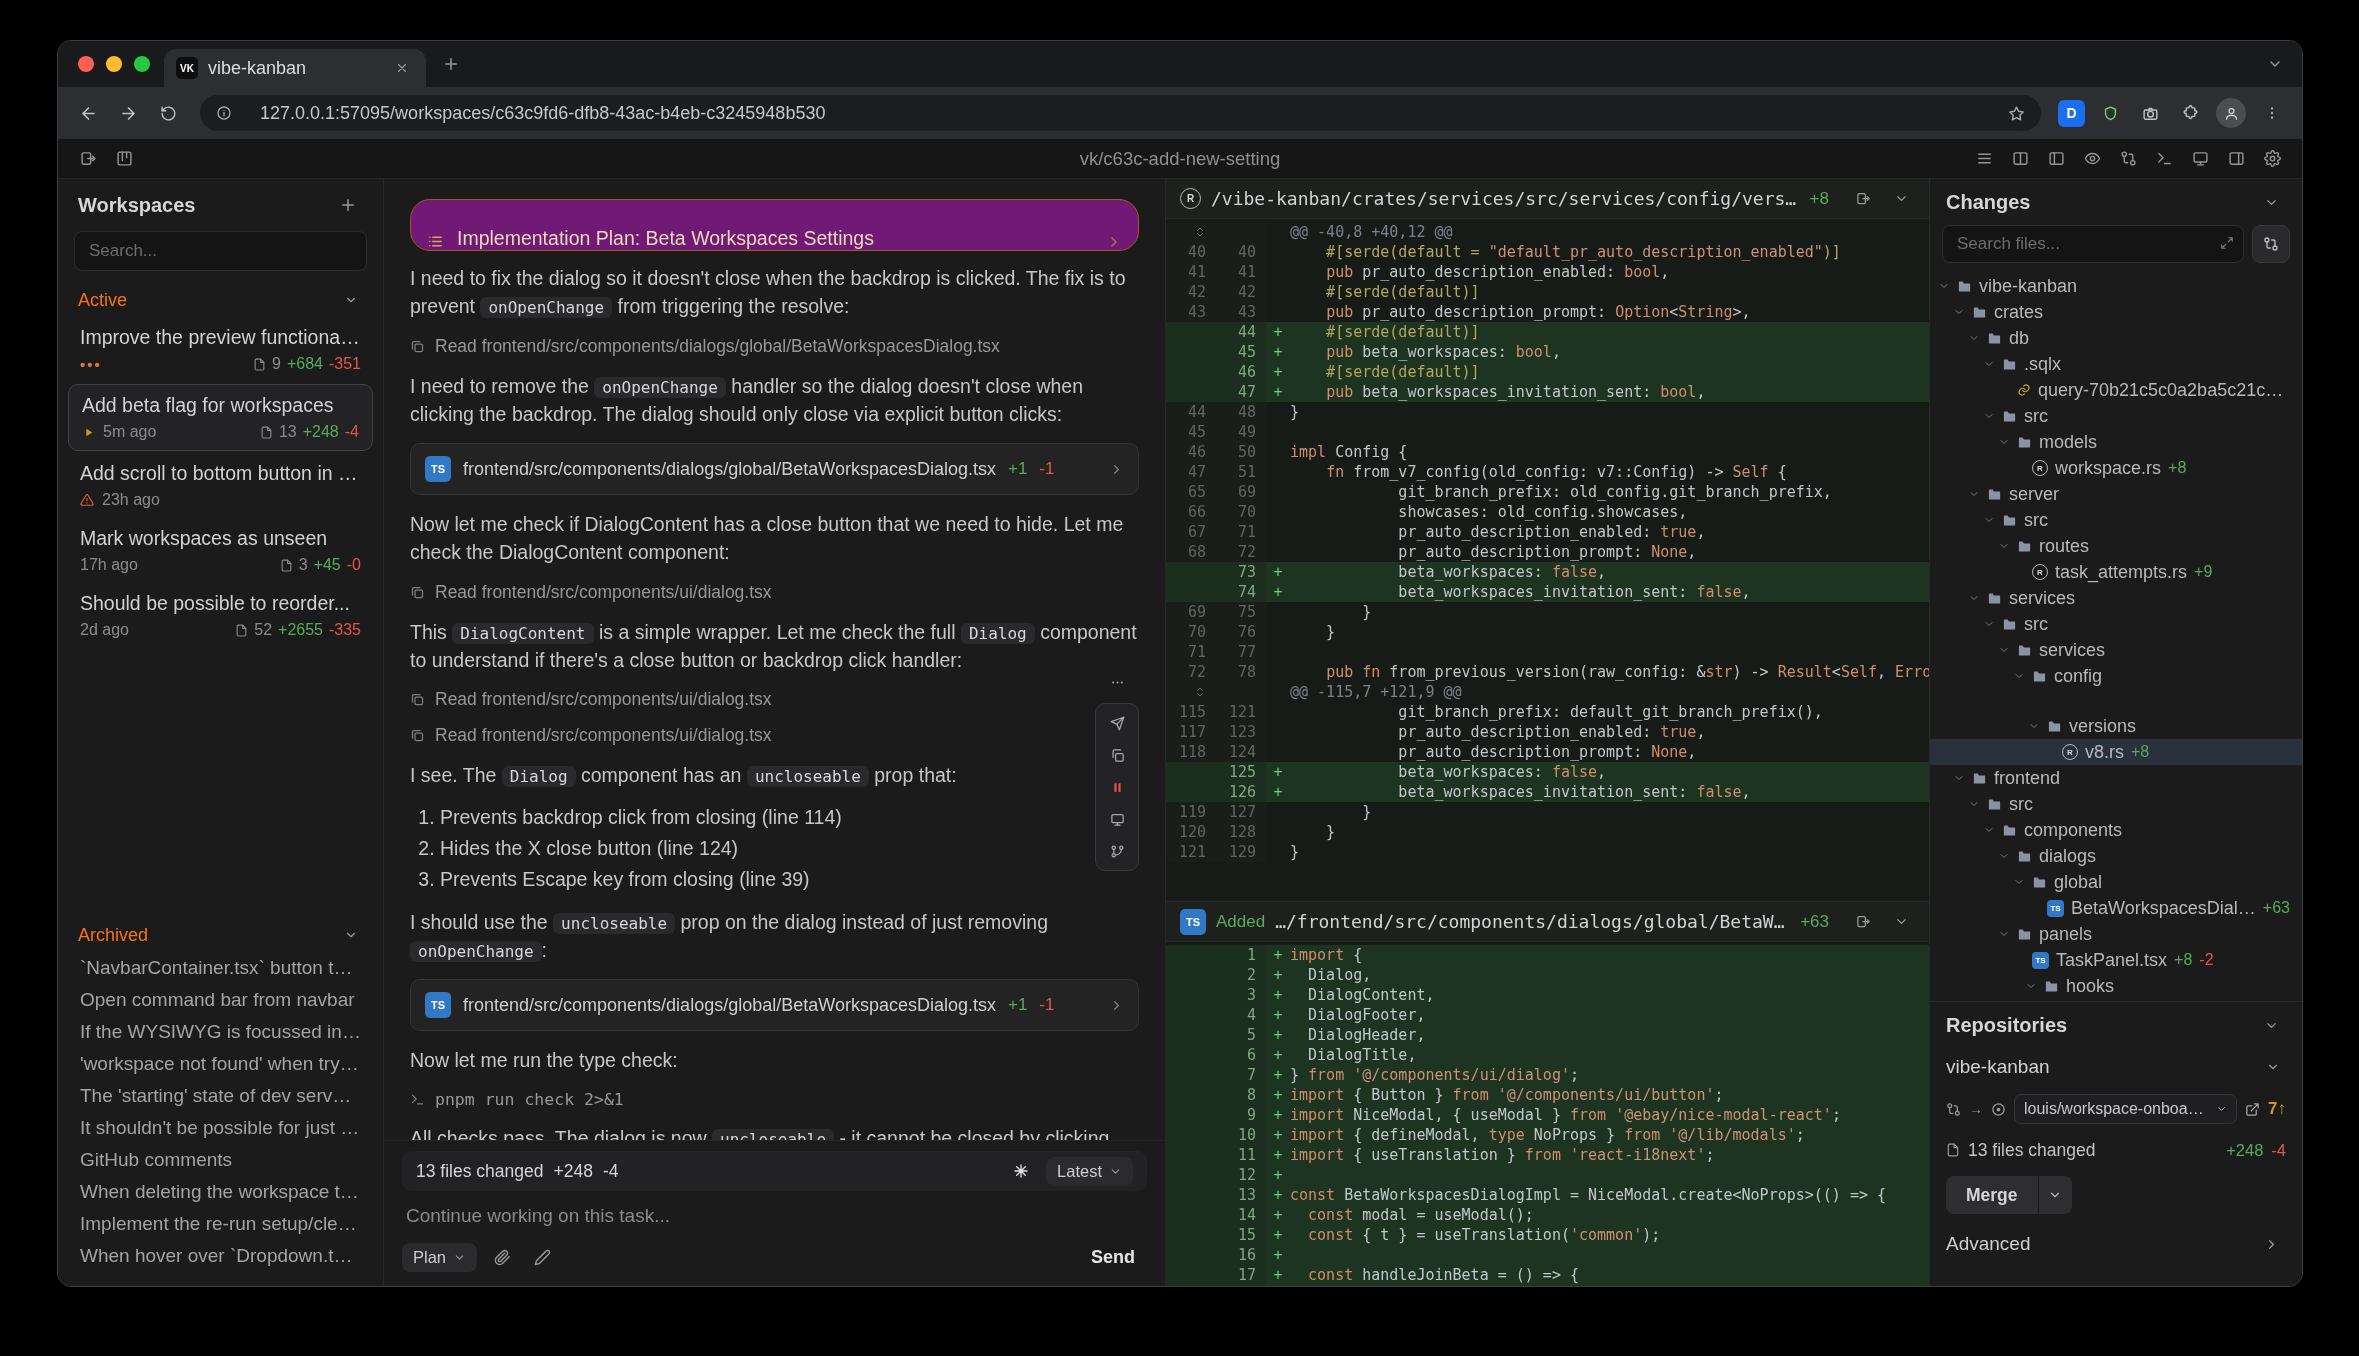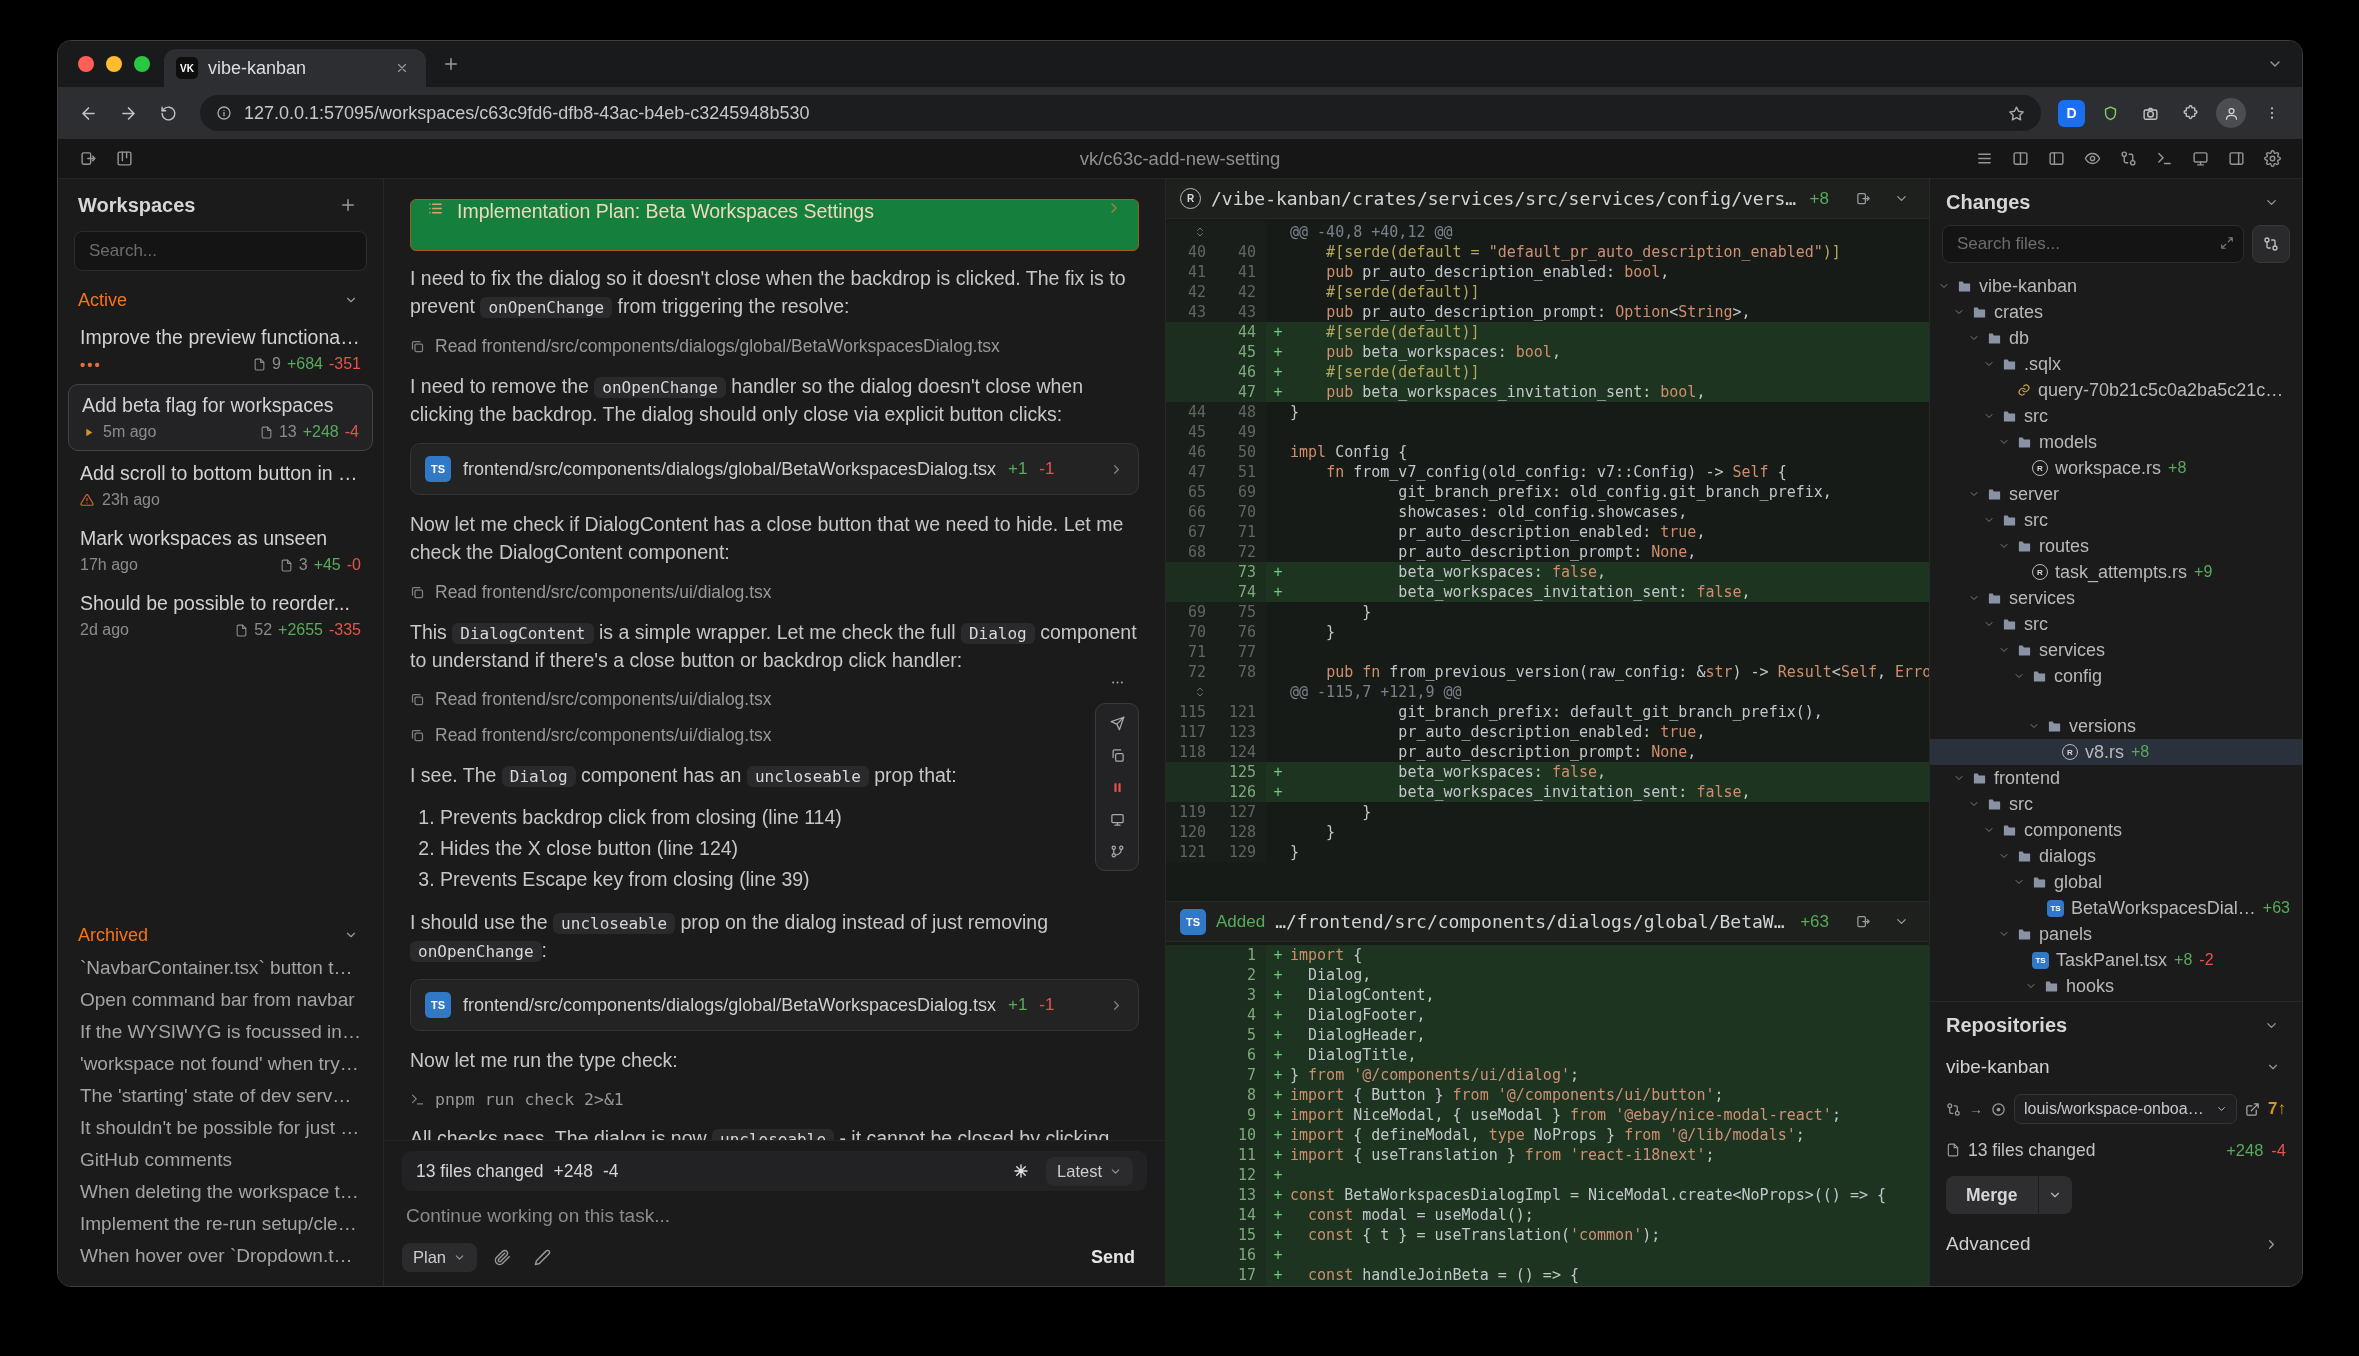--- a/index.html
+++ b/index.html
@@ -18,21 +18,21 @@
   .traffic{align-self:center;display:flex;gap:12px;margin:0 14px 0 8px}
   .light{width:16px;height:16px;border-radius:50%}
   .light.red{background:#ff5f57}.light.yellow{background:#febc2e}.light.green{background:#28c840}
   .tab{width:262px;height:38px;background:#2c2e31;border-radius:12px 12px 0 0;display:flex;align-items:center;gap:10px;padding:0 12px;min-width:0}
   .favicon{width:22px;height:22px;border-radius:5px;background:#0e0e0f;color:#fff;font-size:10px;font-weight:700;display:flex;align-items:center;justify-content:center;flex:none}
   .tab-title{font-size:18px;color:#dddddf;flex:1;white-space:nowrap;overflow:hidden}
   .newtab{align-self:center;margin-left:10px}
   .tabsearch{align-self:center}
   .navbar{height:52px;background:#2c2e31;display:flex;align-items:center;padding:0 12px;gap:4px;flex:none}
   .iconbtn.nav{color:#c2c2c4;width:36px;height:36px}
-  .omnibox{flex:1;height:36px;background:#1c1d1f;border-radius:18px;display:flex;align-items:center;padding:0 16px;gap:12px;margin:0 10px;min-width:0}
+  .omnibox{flex:1;height:36px;background:#1c1d1f;border-radius:18px;display:flex;align-items:center;padding:0 16px;gap:28px;margin:0 10px;min-width:0}
   .ob-ic{color:#a8a8aa;display:inline-flex;flex:none;cursor:pointer}
   .url{color:#c7c7c9;font-size:18px;white-space:nowrap;overflow:hidden}
   .extbadge{width:27px;height:27px;border-radius:6px;display:inline-flex;align-items:center;justify-content:center;font-size:14px;font-weight:700;color:#fff;flex:none;cursor:pointer;margin:0 3px}
   .extbadge.blue{background:#1a6ef0}
   .iconbtn.greenic{color:#7ccf5f}
   .avatar{width:30px;height:30px;border-radius:50%;background:#4b4d50;color:#d6d6d8;display:inline-flex;align-items:center;justify-content:center;flex:none;cursor:pointer;margin:0 4px}
 
   
   .appbar{height:40px;background:#161617;border-bottom:1px solid #242426;display:flex;align-items:center;padding:0 14px;flex:none;position:relative}
   .appbar-left,.appbar-right{display:flex;gap:4px;z-index:1}
@@ -62,21 +62,21 @@
   .ws-dots{color:#e0703c;font-weight:700;letter-spacing:2px;font-size:15px}
   .ws-badge{display:inline-flex}
   .ws-badge.play{color:#d29922}.ws-badge.warn{color:#dd5e3a}
   .ws-stats{display:inline-flex;align-items:center;gap:6px;color:#8c8c8e}
   .sb-spacer{flex:1}
   .arch-item{padding:5px 22px;font-size:19px;color:#a4a4a6;white-space:nowrap;overflow:hidden;text-overflow:ellipsis;cursor:pointer;flex:none}
   #archived-list{padding-bottom:14px}
 
   
   .chat-scroll{flex:1;overflow:hidden;padding:0 26px}
-  .plan-banner{height:52px;margin:20px 0 6px;background:#15803d;border:1.5px solid #a05a20;border-radius:6px;display:flex;align-items:flex-start;gap:13px;padding:0 16px;cursor:pointer}
+  .plan-banner{height:52px;margin:20px 0 6px;background:#701a75;border:1.5px solid #a05a20;border-radius:20px;display:flex;align-items:flex-end;gap:13px;padding:0 16px;cursor:pointer}
   .plan-banner .pb-ic{color:#d8a367;display:inline-flex}
   .plan-text{font-size:19.5px;color:#eed9bc;font-weight:500;flex:1;white-space:nowrap;overflow:hidden}
   .pb-chev{color:#b07c42;display:inline-flex}
   .msg-p{font-size:19.5px;line-height:1.45;color:#c7c7c9;margin:13px 0}
   .icode{font-family:"DejaVu Sans Mono",monospace;font-size:16px;background:#2a2a2c;border-radius:6px;padding:1px 8px;color:#d8d8da;white-space:nowrap}
   .tool-row{display:flex;align-items:center;gap:10px;margin:15px 0;color:#98989a;font-size:17.5px;cursor:pointer}
   .tool-row .tr-ic{color:#7f7f81;display:inline-flex;flex:none}
   .tool-row.term{font-family:"DejaVu Sans Mono",monospace;font-size:16.5px}
   .file-card{height:52px;margin:15px 0;background:#232324;border:1px solid #343436;border-radius:10px;display:flex;align-items:center;gap:12px;padding:0 14px;cursor:pointer}
   .ts-badge{width:26px;height:26px;border-radius:5px;background:#3178c6;color:#fff;font-size:11px;font-weight:800;display:inline-flex;align-items:center;justify-content:center;flex:none}

